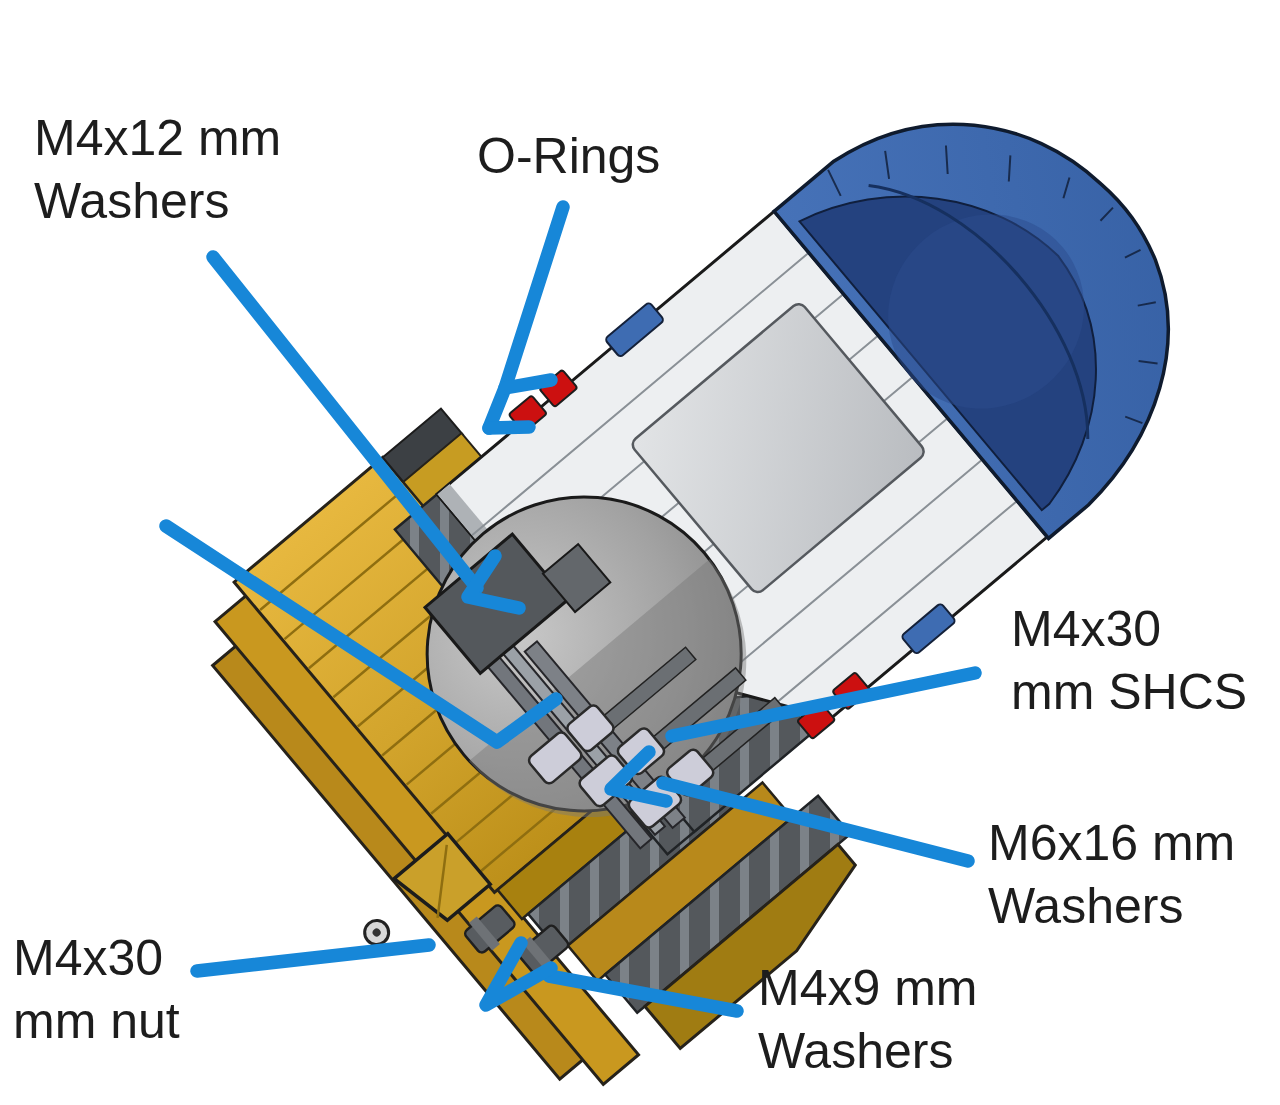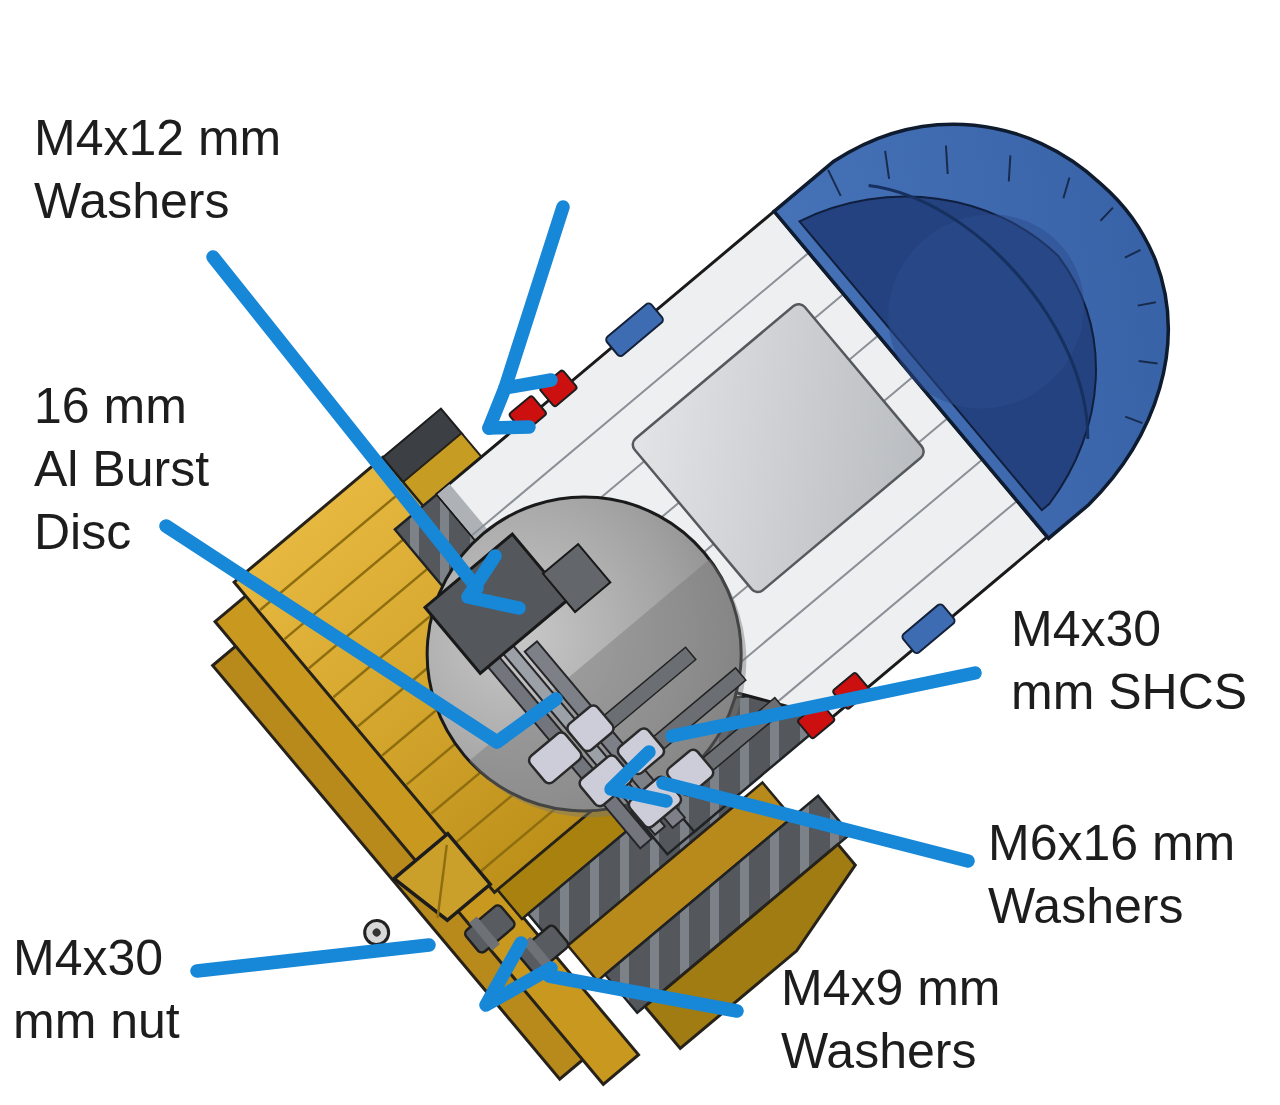--- a/index.html
+++ b/index.html
@@ -159,25 +159,23 @@
 
     <path class="leader" d="M197,971 L429,945"></path>
 
     <path class="leader" d="M737,1011 L549,976"></path>
     <path class="leader" d="M521,943 L486,1005 L551,968"></path>
   </g>
 </svg>
 
 <div class="part-label" style="left:34px;top:107px">M4x12 mm
 Washers</div>
-<div class="part-label" style="left:34px;top:375px">16 mm
-Al Burst
-Disc</div>
+<div class="part-label" style="left:477px;top:125px">O-Rings</div>
 <div class="part-label" style="left:1011px;top:598px">M4x30
 mm SHCS</div>
 <div class="part-label" style="left:988px;top:812px">M6x16 mm
 Washers</div>
 <div class="part-label" style="left:13px;top:927px">M4x30
 mm nut</div>
-<div class="part-label" style="left:781px;top:957px">M4x9 mm
+<div class="part-label" style="left:758px;top:957px">M4x9 mm
 Washers</div>
 
 </div>
 
 </body></html>

